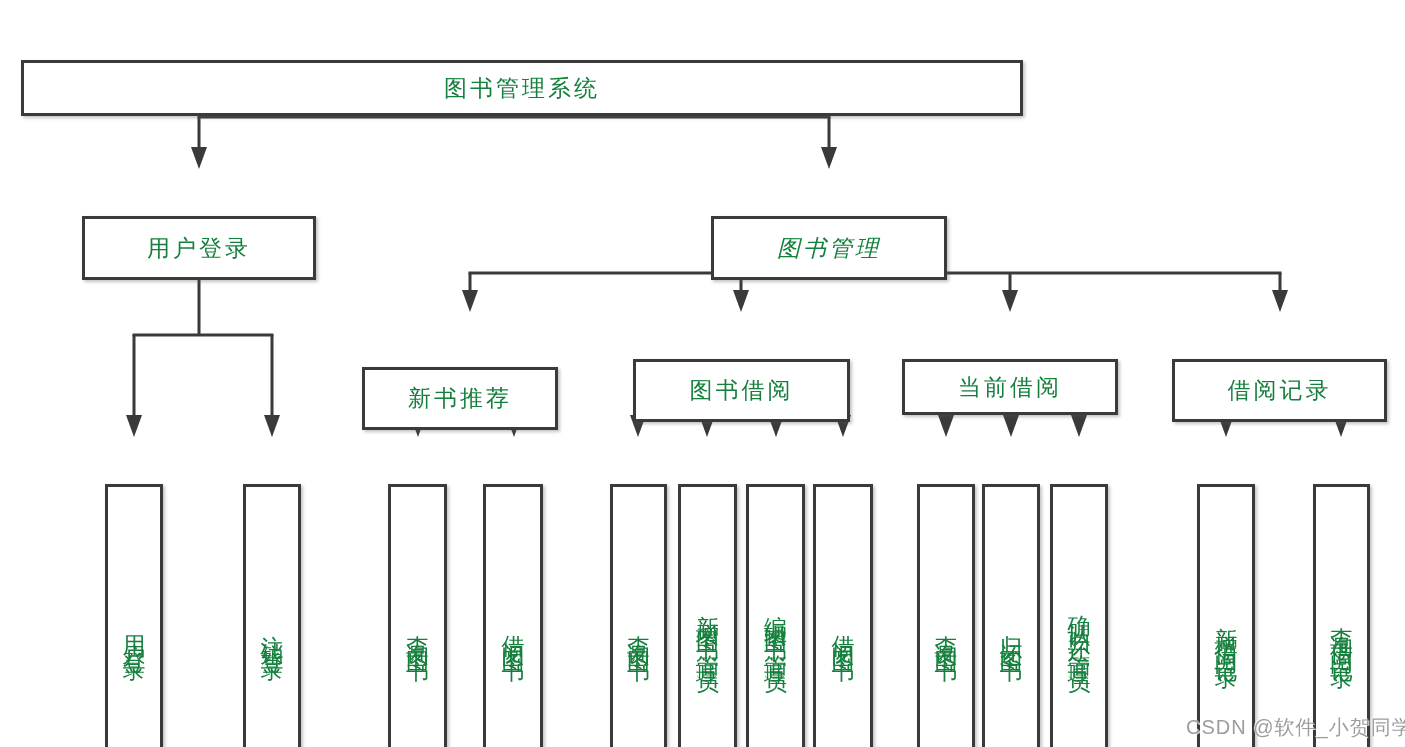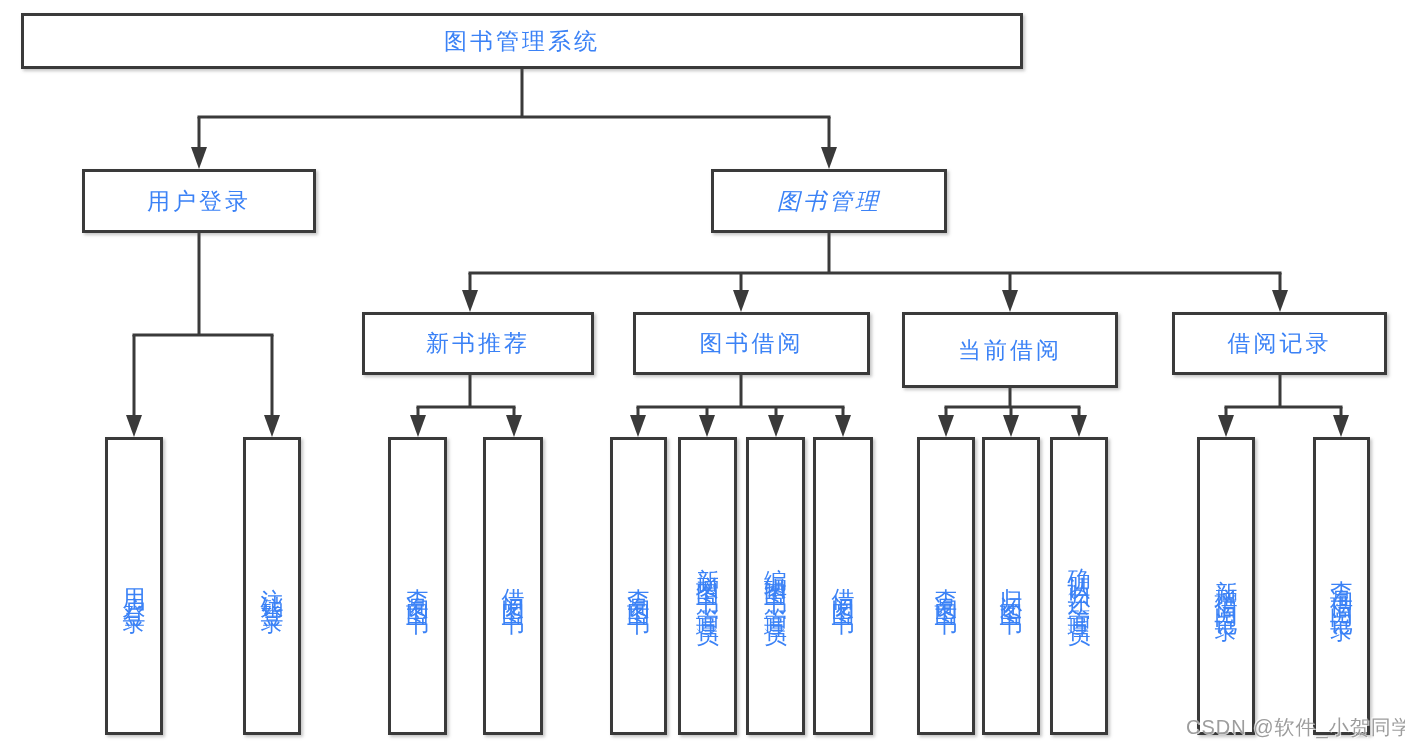--- a/index.html
+++ b/index.html
@@ -18,22 +18,23 @@
     pointer-events: none;
   }
   .node {
     position: absolute;
     box-sizing: border-box;
     background: #ffffff;
     border: 3px solid #3a3a3a;
     display: flex;
     align-items: center;
     justify-content: center;
-    color: #3b82f6;
+    color: #15803d;
     box-shadow: 2px 2px 3px rgba(90,90,90,0.35);
+    margin-top: 47px;
   }
   .hnode {
     font-size: 23px;
     letter-spacing: 3px;
     white-space: nowrap;
   }
   .vnode {
     font-size: 23px;
     letter-spacing: 8px;
     writing-mode: vertical-rl;
@@ -116,23 +117,23 @@
       <polygon points="1218,415 1234,415 1226,437"></polygon>
       <polygon points="1333,415 1349,415 1341,437"></polygon>
     </g>
   </svg>
 
   <div class="node hnode" style="left:21px; top:13px; width:1002px; height:56px;">图书管理系统</div>
 
   <div class="node hnode" style="left:82px; top:169px; width:234px; height:64px;">用户登录</div>
   <div class="node hnode" style="left:711px; top:169px; width:236px; height:64px;font-style:italic;">图书管理</div>
 
-  <div class="node hnode" style="left:362px; top:312px; width:232px; height:63px;">新书推荐</div>
-  <div class="node hnode" style="left:633px; top:312px; width:237px; height:63px;">图书借阅</div>
-  <div class="node hnode" style="left:902px; top:312px; width:216px; height:76px;">当前借阅</div>
+  <div class="node hnode" style="left:362px; top:320px; width:196px; height:63px;">新书推荐</div>
+  <div class="node hnode" style="left:633px; top:312px; width:217px; height:63px;">图书借阅</div>
+  <div class="node hnode" style="left:902px; top:312px; width:216px; height:56px;">当前借阅</div>
   <div class="node hnode" style="left:1172px; top:312px; width:215px; height:63px;">借阅记录</div>
 
   <div class="node vnode" style="left:105px; top:437px; width:58px; height:298px;">用户登录</div>
   <div class="node vnode" style="left:243px; top:437px; width:58px; height:298px;">注销登录</div>
 
   <div class="node vnode" style="left:388px; top:437px; width:59px; height:298px;">查询图书</div>
   <div class="node vnode" style="left:483px; top:437px; width:60px; height:298px;">借阅图书</div>
 
   <div class="node vnode" style="left:610px; top:437px; width:57px; height:298px;">查询图书</div>
   <div class="node vnode" style="left:678px; top:437px; width:59px; height:298px;">新增图书（管理员）</div>

